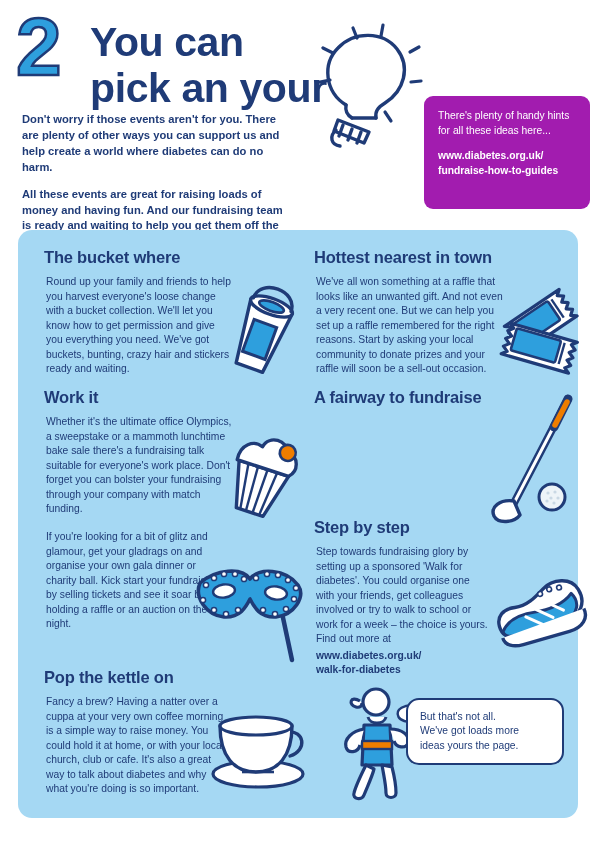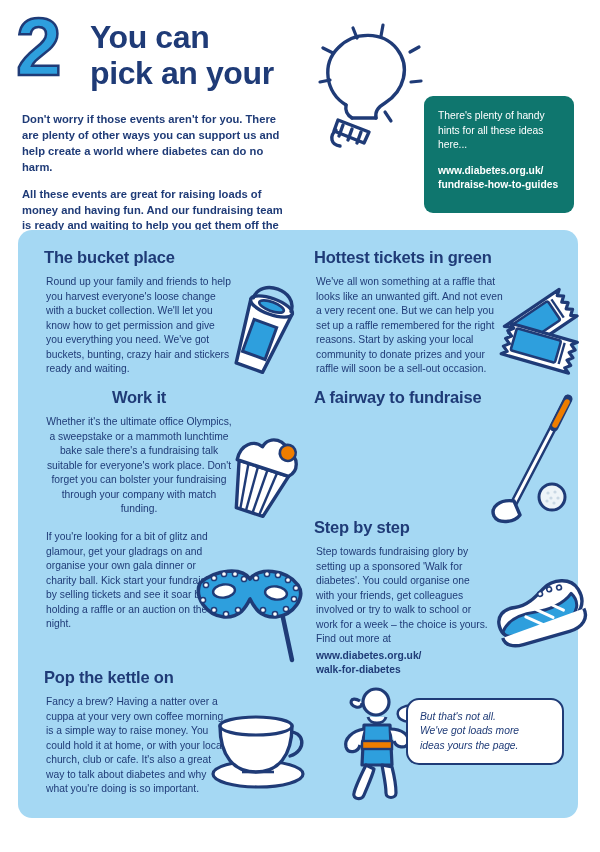--- a/index.html
+++ b/index.html
@@ -32,21 +32,21 @@
     line-height: 1;
     color: #2e9fdd;
     -webkit-text-stroke: 2.5px #1f3b77;
     letter-spacing: -2px;
     font-family: "Liberation Sans", sans-serif;
   }
   .header-title {
     position: absolute;
     left: 90px;
     top: 20px;
-    font-size: 32px;
+    font-size: 41px;
     font-weight: bold;
     line-height: 1.12;
     color: #1f3b77;
     letter-spacing: -0.4px;
   }
   .header-title .line { display: block; }
 
   .intro {
     position: absolute;
     left: 22px;
@@ -66,25 +66,25 @@
     top: 12px;
     width: 130px;
     height: 150px;
   }
 
   
   .callout {
     position: absolute;
     left: 424px;
     top: 96px;
-    width: 150px;
+    width: 166px;
     border-radius: 9px;
-    background: #0f766e;
+    background: #a21caf;
     color: #ffffff;
-    padding: 13px 14px 20px 14px;
+    padding: 13px 14px 31px 14px;
     box-sizing: border-box;
     font-size: 10.3px;
     line-height: 1.42;
   }
   .callout .lead { margin: 0 0 11px 0; }
   .callout .url { margin: 0; font-weight: bold; }
   .callout .url span { display: block; }
 
   
   .panel {
@@ -135,21 +135,21 @@
     width: 158px;
     background: #ffffff;
     border: 2.5px solid #1f3b77;
     border-radius: 13px;
     padding: 10px 12px;
     box-sizing: border-box;
     font-size: 10.3px;
     line-height: 1.4;
     color: #1f3b77;
   }
-  .bubble span { display: block; font-style: italic; }
+  .bubble span { display: block; }
   .bubble-tail {
     position: absolute;
     left: 378px;
     top: 706px;
     width: 28px;
     height: 26px;
   }
 
   .person {
     position: absolute;
@@ -205,34 +205,34 @@
       <span>fundraise-how-to-guides</span>
     </p>
   </div>
 </div>
 
 <div class="panel">
 
   <div class="col col-left">
 
     <div class="card" style="left:26px; top:18px; width:190px;">
-      <h2>The bucket place</h2>
+      <h2>The bucket where</h2>
       <p class="body">Round up your family and friends to help you harvest everyone's loose change with a bucket collection. We'll let you know how to get permission and give you everything you need. We've got buckets, bunting, crazy hair and stickers ready and waiting.</p>
     </div>
     <svg class="icon-art" style="left:195px; top:45px; width:100px; height:110px;" viewBox="0 0 100 110">
       <g transform="rotate(20 50 55)">
         <path d="M28 30 L72 30 L64 95 L36 95 Z" fill="#ffffff" stroke="#1f3b77" stroke-width="3.4" stroke-linejoin="round"></path>
         <rect x="38" y="48" width="24" height="34" fill="#2e9fdd" stroke="#1f3b77" stroke-width="3"></rect>
         <ellipse cx="50" cy="30" rx="22" ry="8" fill="#ffffff" stroke="#1f3b77" stroke-width="3.4"></ellipse>
         <ellipse cx="50" cy="30" rx="13" ry="4.5" fill="#2e9fdd" stroke="#1f3b77" stroke-width="2.6"></ellipse>
         <path d="M30 28 C30 6 70 6 70 28" fill="none" stroke="#1f3b77" stroke-width="3.4" stroke-linecap="round"></path>
       </g>
     </svg>
 
-    <div class="card" style="left:26px; top:158px; width:190px;text-align:center;">
+    <div class="card" style="left:26px; top:158px; width:190px;">
       <h2>Work it</h2>
       <p class="body">Whether it's the ultimate office Olympics, a sweepstake or a mammoth lunchtime bake sale there's a fundraising talk suitable for everyone's work place. Don't forget you can bolster your fundraising through your company with match funding.</p>
     </div>
     <svg class="icon-art" style="left:192px; top:192px; width:104px; height:104px;" viewBox="0 0 104 104">
       <g transform="rotate(18 52 52)">
         <path d="M26 46 L78 46 L66 92 L38 92 Z" fill="#ffffff" stroke="#1f3b77" stroke-width="3.4" stroke-linejoin="round"></path>
         <g stroke="#1f3b77" stroke-width="2.4">
           <line x1="36" y1="47" x2="42" y2="91"></line>
           <line x1="46" y1="47" x2="48" y2="91"></line>
           <line x1="56" y1="47" x2="55" y2="91"></line>
@@ -282,21 +282,21 @@
       <path d="M84 32 C100 30 104 50 86 56" fill="none" stroke="#1f3b77" stroke-width="3.4" stroke-linecap="round"></path>
       <path d="M16 26 L88 26 C88 56 74 72 52 72 C30 72 16 56 16 26 Z" fill="#ffffff" stroke="#1f3b77" stroke-width="3.4" stroke-linejoin="round"></path>
       <ellipse cx="52" cy="26" rx="36" ry="9" fill="#ffffff" stroke="#1f3b77" stroke-width="3.2"></ellipse>
       <path d="M38 72 L70 72" fill="none" stroke="#1f3b77" stroke-width="2.6"></path>
     </svg>
   </div>
 
   <div class="col col-right">
 
     <div class="card" style="left:16px; top:18px; width:194px;">
-      <h2>Hottest tickets in green</h2>
+      <h2>Hottest nearest in town</h2>
       <p class="body">We've all won something at a raffle that looks like an unwanted gift. And not even a very recent one. But we can help you set up a raffle remembered for the right reasons. Start by asking your local community to donate prizes and your raffle will soon be a sell-out occasion.</p>
     </div>
     <svg class="icon-art" style="left:196px; top:48px; width:104px; height:110px;" viewBox="0 0 104 110">
       <g transform="rotate(-34 52 42)">
         <path d="M14 24 l5 4 l-5 4 l5 4 l-5 4 l5 4 l-5 4 l5 4 l-5 4 h66 l-5-4 l5-4 l-5-4 l5-4 l-5-4 l5-4 l-5-4 l5-4 Z" fill="#ffffff" stroke="#1f3b77" stroke-width="3.2" stroke-linejoin="round"></path>
         <rect x="22" y="27" width="42" height="23" rx="2" fill="#2e9fdd" stroke="#1f3b77" stroke-width="2.6"></rect>
         <line x1="68" y1="28" x2="68" y2="50" stroke="#1f3b77" stroke-width="2.4"></line>
       </g>
       <g transform="rotate(16 52 72)">
         <path d="M10 56 l5 4 l-5 4 l5 4 l-5 4 l5 4 l-5 4 l5 4 l-5 4 h70 l-5-4 l5-4 l-5-4 l5-4 l-5-4 l5-4 l-5-4 l5-4 Z" fill="#ffffff" stroke="#1f3b77" stroke-width="3.2" stroke-linejoin="round"></path>

